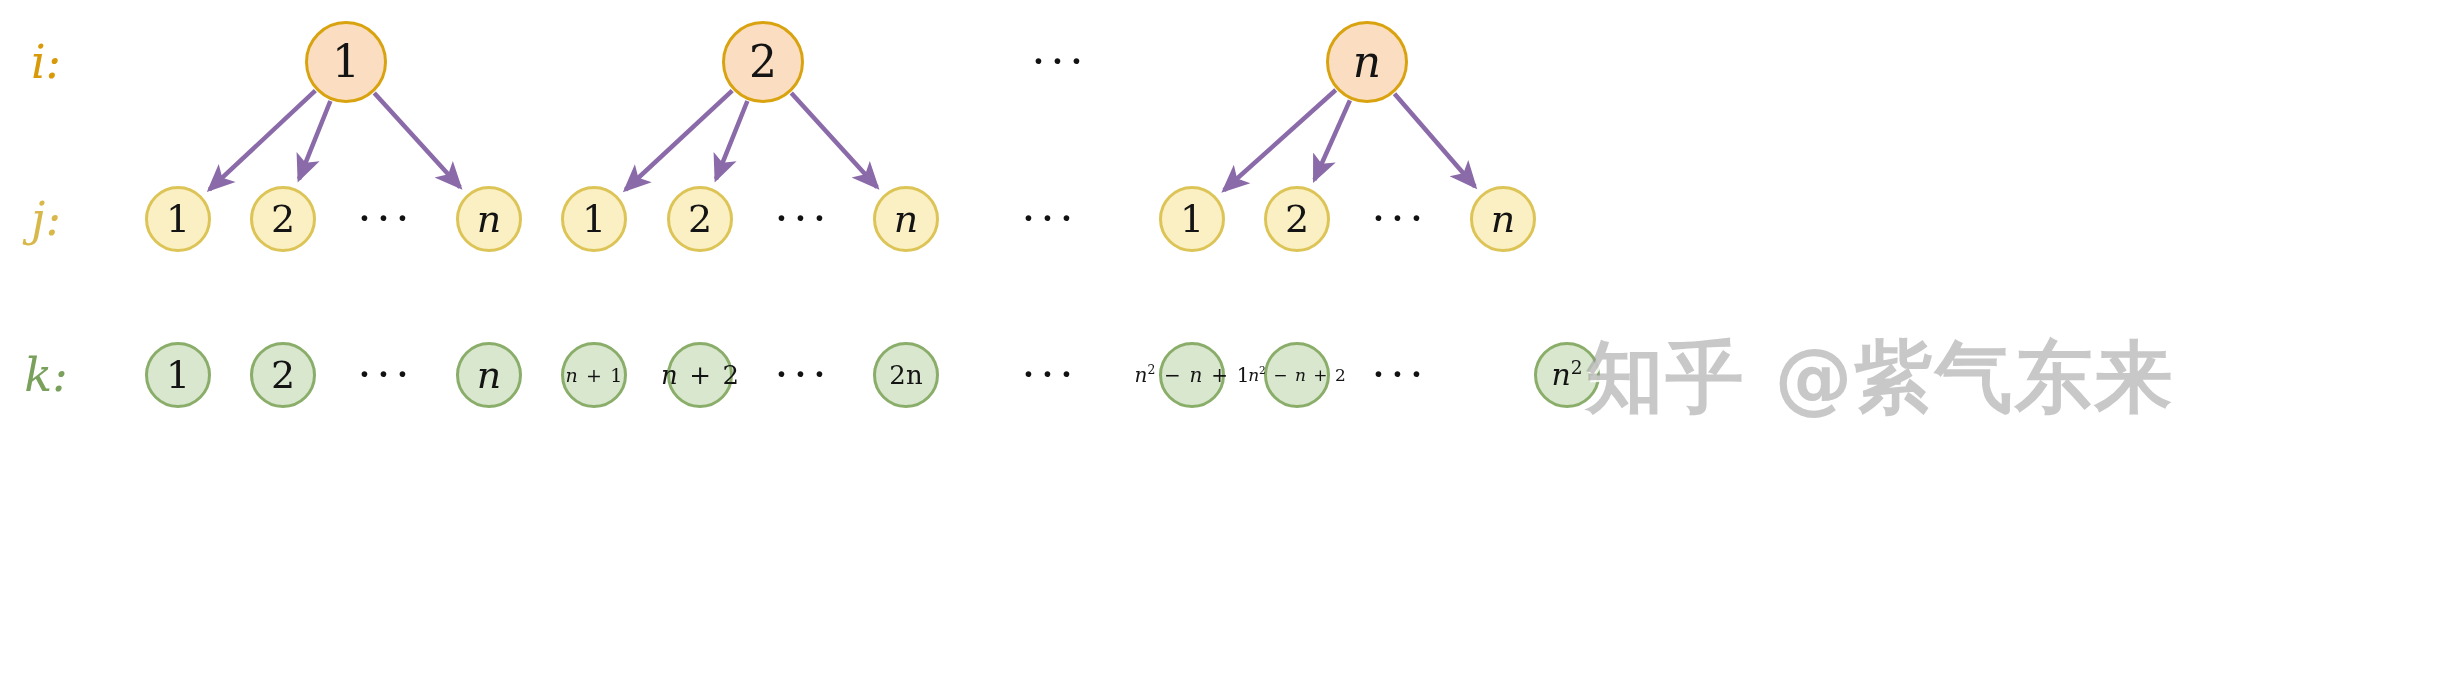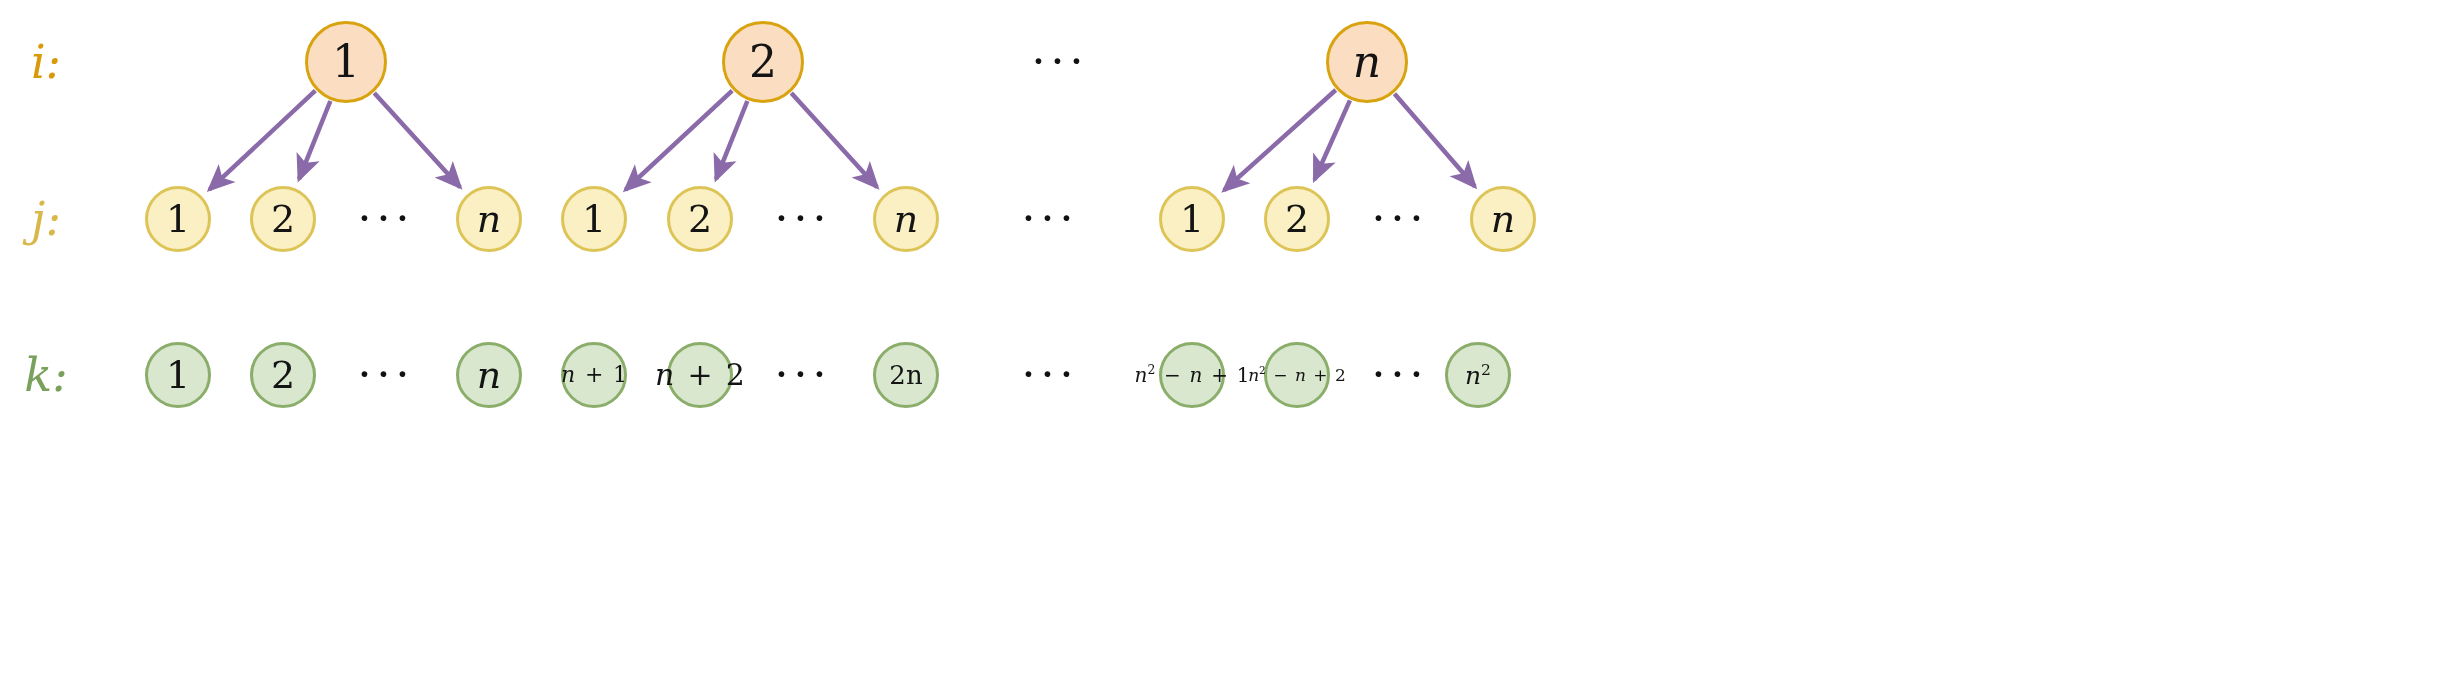--- a/index.html
+++ b/index.html
@@ -134,45 +134,46 @@
       </div>
       <div class="node node-k" style="left: 178px; top: 375px; width: 66px; height: 66px; font-size: 38px;">
         <span>1</span>
       </div>
       <div class="node node-k" style="left: 283px; top: 375px; width: 66px; height: 66px; font-size: 38px;">
         <span>2</span>
       </div>
       <div class="node node-k" style="left: 489px; top: 375px; width: 66px; height: 66px; font-size: 38px;">
         <span class="mvar">n</span>
       </div>
-      <div class="node node-k" style="left: 594px; top: 375px; width: 66px; height: 66px; font-size: 22px;">
+      <div class="node node-k" style="left: 594px; top: 375px; width: 66px; height: 66px; font-size: 19px;">
         <span><span class="mvar">n</span> <span class="mop">+</span> <span class="mnum">1</span></span>
       </div>
-      <div class="node node-k" style="left: 700px; top: 375px; width: 66px; height: 66px; font-size: 30px;">
+      <div class="node node-k" style="left: 700px; top: 375px; width: 66px; height: 66px; font-size: 26px;">
         <span><span class="mvar">n</span> <span class="mop">+</span> <span class="mnum">2</span></span>
       </div>
       <div class="node node-k" style="left: 906px; top: 375px; width: 66px; height: 66px; font-size: 26px;">
         <span>2n</span>
       </div>
       <div class="node node-k" style="left: 1192px; top: 375px; width: 66px; height: 66px; font-size: 20px;">
         <span><span class="mvar">n</span><sup class="mexp"><span class="mnum">2</span></sup> <span class="mop">−</span> <span class="mvar">n</span> <span class="mop">+</span> <span class="mnum">1</span></span>
       </div>
       <div class="node node-k" style="left: 1297px; top: 375px; width: 66px; height: 66px; font-size: 17px;">
         <span><span class="mvar">n</span><sup class="mexp"><span class="mnum">2</span></sup> <span class="mop">−</span> <span class="mvar">n</span> <span class="mop">+</span> <span class="mnum">2</span></span>
       </div>
-      <div class="node node-k" style="left: 1478px; top: 375px; width: 66px; height: 66px; font-size: 25px;">
+      <div class="node node-k" style="left: 1567px; top: 375px; width: 66px; height: 66px; font-size: 30px;">
         <span><span class="mvar">n</span><sup class="mexp"><span class="mnum">2</span></sup></span>
       </div>
     </div>
   <div id="ellipsis-layer">
       <div class="ellipsis" style="left: 1060px; top: 62px;">···</div>
       <div class="ellipsis" style="left: 386px; top: 219px;">···</div>
       <div class="ellipsis" style="left: 803px; top: 219px;">···</div>
       <div class="ellipsis" style="left: 1050px; top: 219px;">···</div>
       <div class="ellipsis" style="left: 1400px; top: 219px;">···</div>
       <div class="ellipsis" style="left: 386px; top: 375px;">···</div>
       <div class="ellipsis" style="left: 803px; top: 375px;">···</div>
       <div class="ellipsis" style="left: 1050px; top: 375px;">···</div>
       <div class="ellipsis" style="left: 1400px; top: 375px;">···</div>
     </div>
 
+  <div class="watermark" id="watermark" style="left: 1880px; top: 378px;">知乎 @紫气东来</div>
 
 </div>
 
 </body></html>

